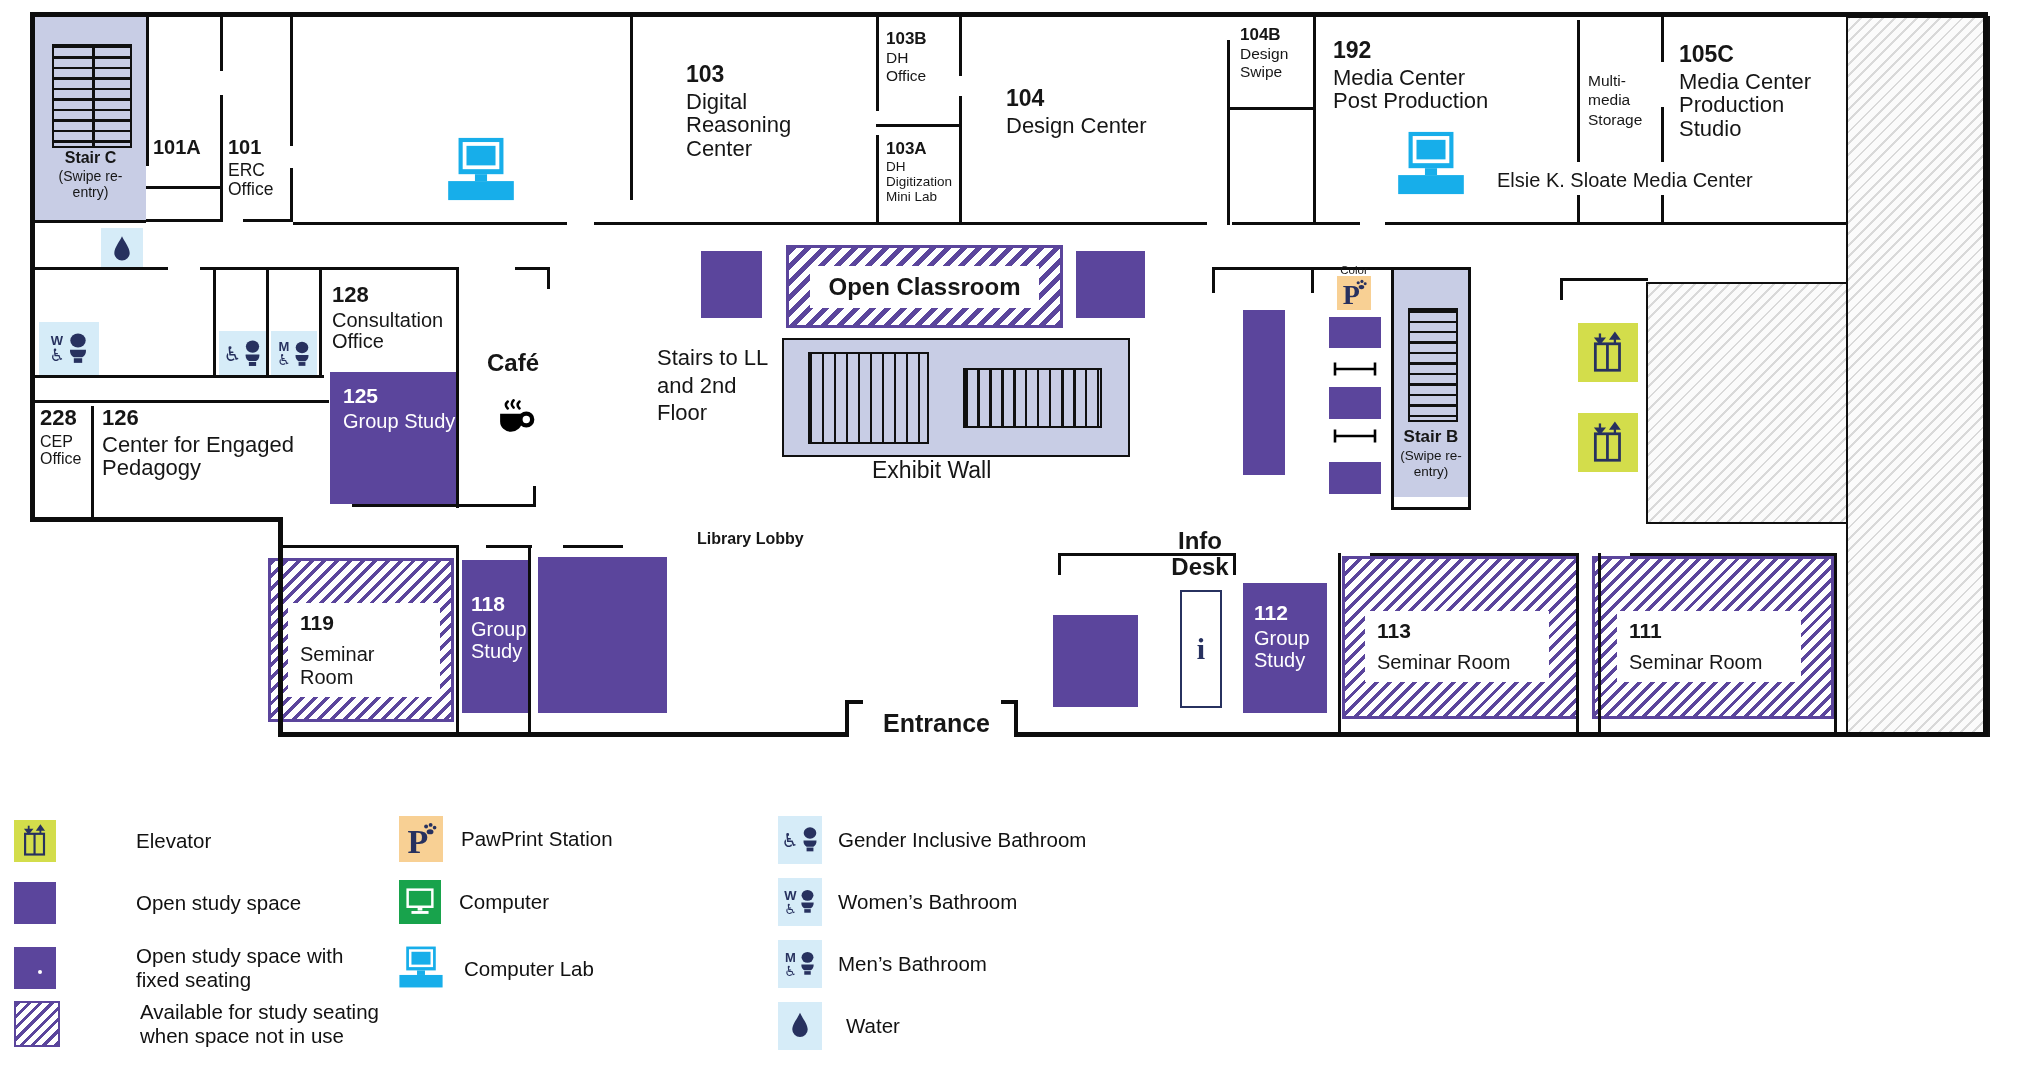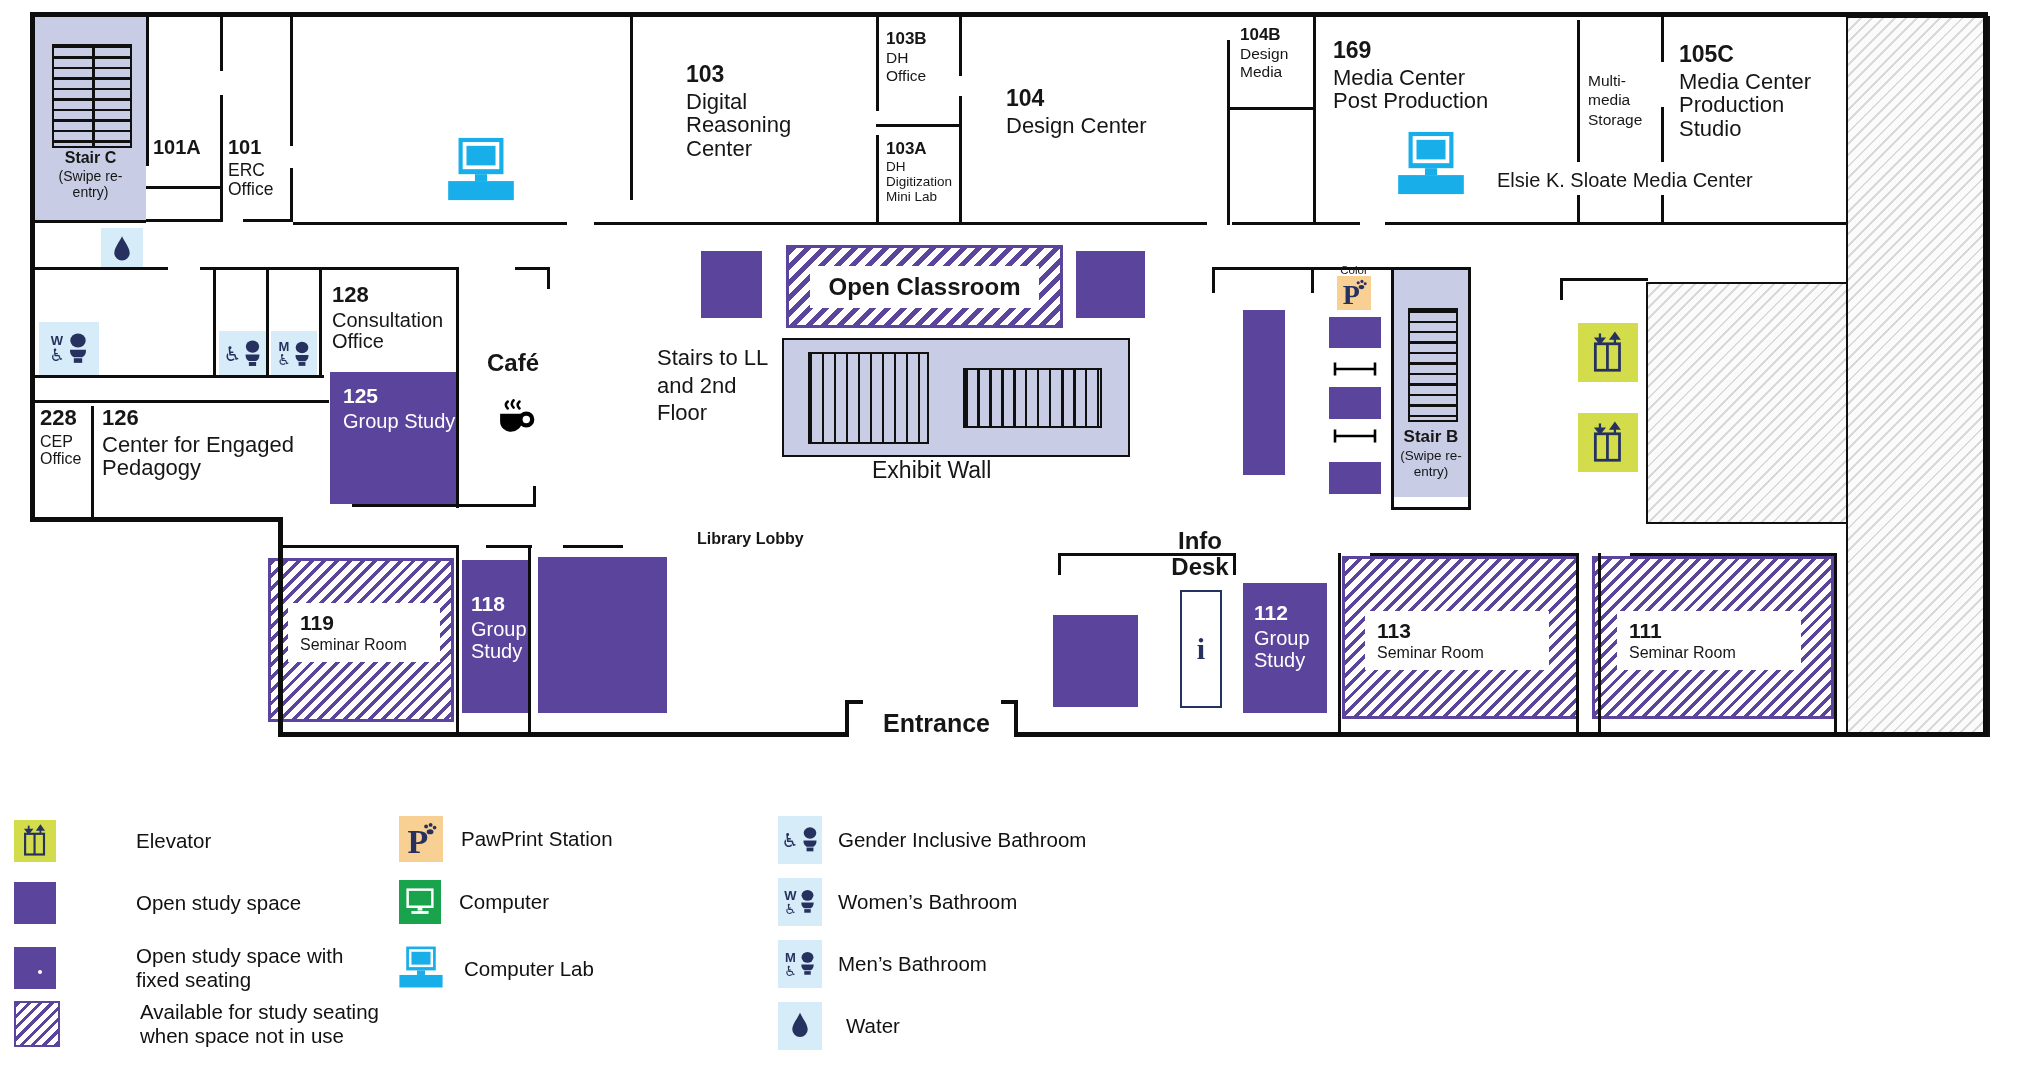--- a/index.html
+++ b/index.html
@@ -21,21 +21,21 @@
   .s .num{font-size:17px}.s .name{font-size:15.5px;margin-top:1px;line-height:1.12}
   .xs .name{font-size:13.5px}
   .bold{font-weight:bold}
   .center{text-align:center}
   .treadsH{position:absolute;border:2.5px solid #101010;
          background:repeating-linear-gradient(180deg,#101010 0 2.5px,rgba(0,0,0,0) 2.5px 10.5px)}
   .treadsV{position:absolute;border:2.5px solid #101010;
          background:repeating-linear-gradient(90deg,#101010 0 2.5px,rgba(0,0,0,0) 2.5px 12px)}
   .stairs-mid{position:absolute;left:0;top:0;bottom:0;width:2.5px;background:#101010;left:50%}
   .wbox{background:#fff;padding:8px 12px;display:inline-block;z-index:12;position:absolute}
-  .wbox .num{font-size:21px}.wbox .name{font-size:16px;margin-top:1px}
+  .wbox .num{font-size:21px}.wbox .name{font-size:20px;margin-top:8px}
   .ptext{position:absolute;z-index:12;color:#fff;line-height:1.12}
   .ptext .num{font-size:21px}.ptext .name{font-size:20px;margin-top:2px}
   .bluebox{position:absolute;background:#d6ecf8;z-index:8;display:flex;align-items:center;justify-content:center;gap:2px}
   .bath-col{display:flex;flex-direction:column;align-items:center;line-height:1;color:#27315f}
   .bath-letter{font-size:13px;font-weight:bold}
   .wheel{font-family:"DejaVu Sans",sans-serif;color:#27315f}
   .greenbox{position:absolute;background:#d3dd4b;z-index:8;display:flex;align-items:center;justify-content:center}
   .orangebox{position:absolute;background:#f8d094;z-index:8;display:flex;align-items:center;justify-content:center}
   .legend-label{font-size:20.5px;line-height:1.18;color:#111}
   .leg-item{position:absolute;display:flex;align-items:center;z-index:40}
@@ -81,24 +81,24 @@
   <div class="rlabel s xs" style="left:886px;top:140px;width:88px">
     <span class="num">103A</span>
     <span class="name">DH Digitization Mini Lab</span>
   </div>
   <div class="rlabel" style="left:1006px;top:86px;width:180px">
     <span class="num">104</span>
     <span class="name">Design Center</span>
   </div>
   <div class="rlabel s" style="left:1240px;top:26px;width:70px">
     <span class="num">104B</span>
-    <span class="name">Design Media</span>
+    <span class="name">Design Swipe</span>
   </div>
   <div class="rlabel" style="left:1333px;top:38px;width:178px">
-    <span class="num">169</span>
+    <span class="num">192</span>
     <span class="name">Media Center Post Production</span>
   </div>
   <div class="rlabel" style="left:1588px;top:68px;width:78px">
     <span class="name" style="font-size:15.5px;line-height:1.25">Multi-media Storage</span>
   </div>
   <div class="rlabel" style="left:1679px;top:42px;width:168px">
     <span class="num">105C</span>
     <span class="name">Media Center Production Studio</span>
   </div>
   <div class="rlabel" style="left:1497px;top:170px">

